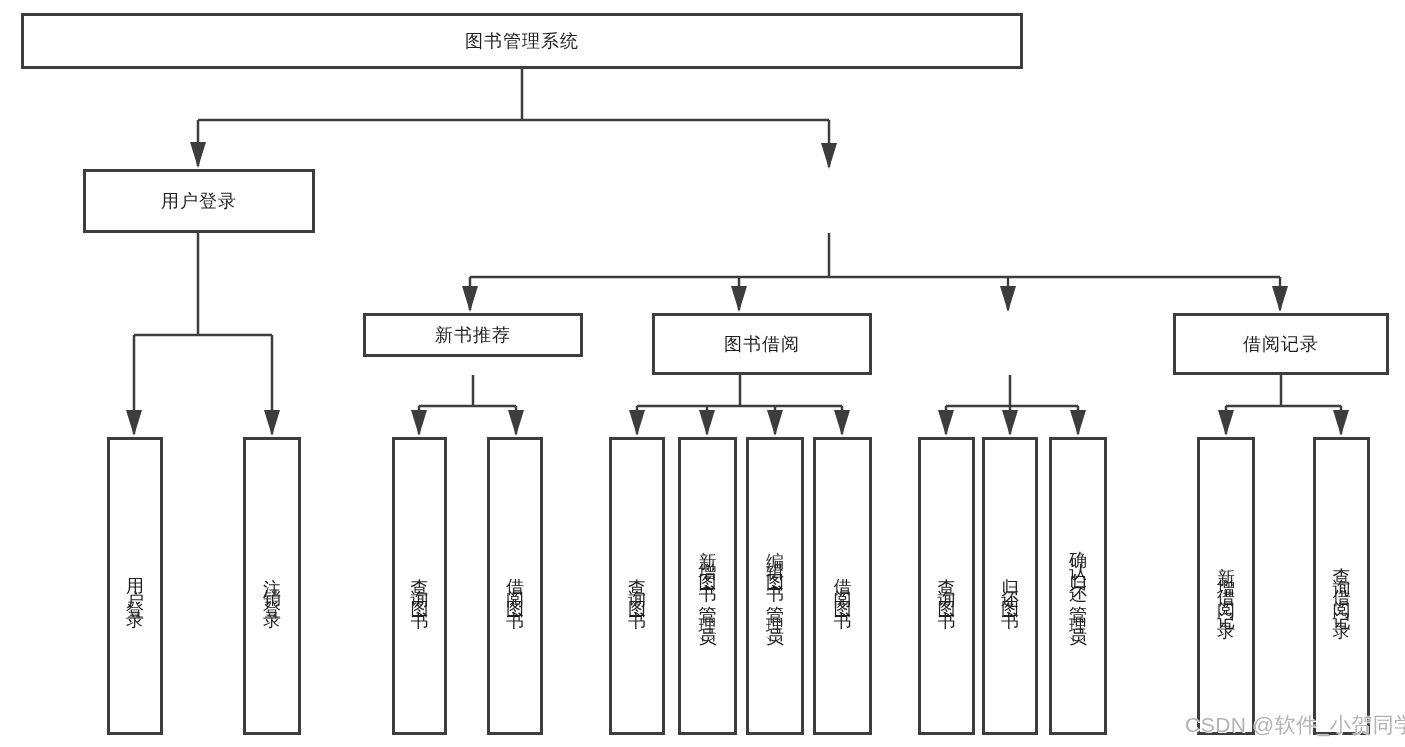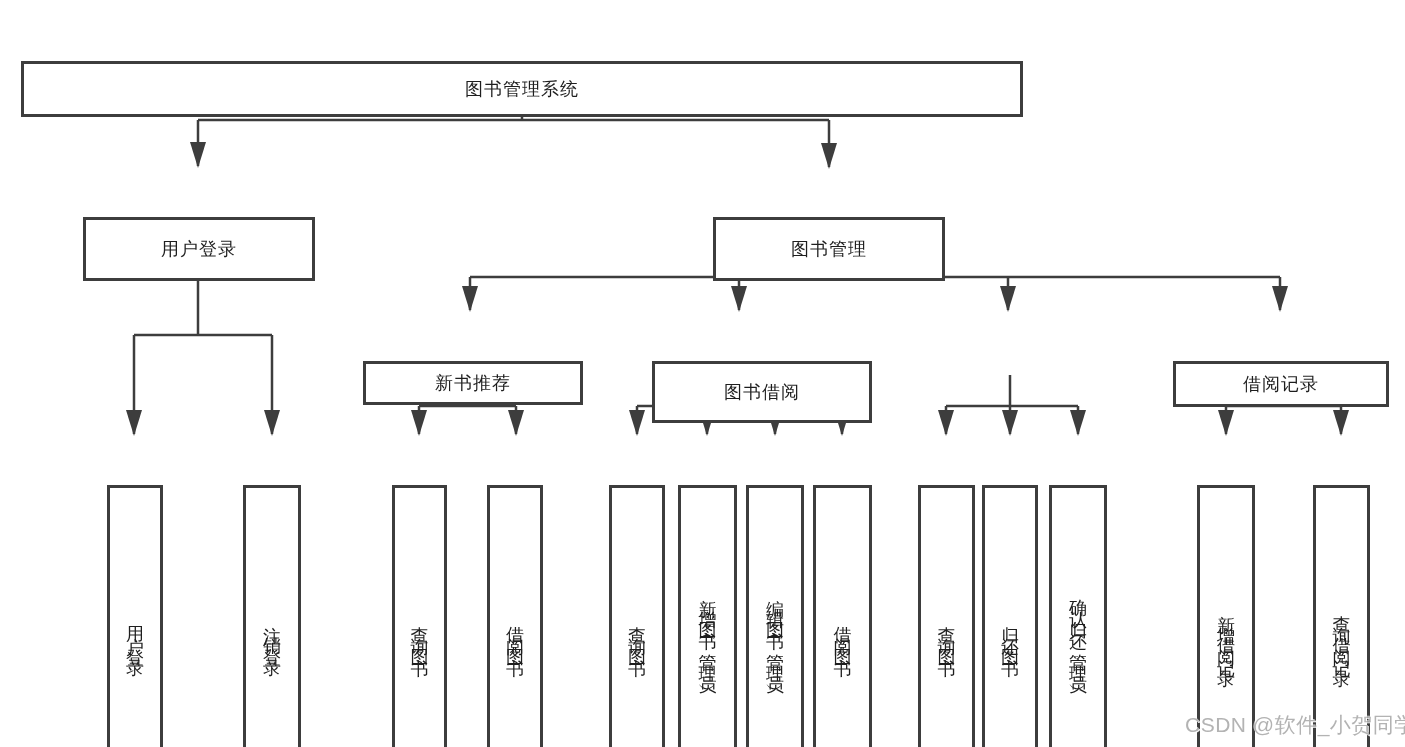--- a/index.html
+++ b/index.html
@@ -15,21 +15,20 @@
     position:absolute;
     box-sizing:border-box;
     border:3px solid #3d3d3d;
     background:#ffffff;
     display:flex;
     align-items:center;
     justify-content:center;
     color:#1e1e1e;
     font-size:18px;
     z-index:2;
-    margin-top:48px;
   }
   .box.h{letter-spacing:1px;}
   .box.v span{
     writing-mode:vertical-rl;
     text-orientation:mixed;
     letter-spacing:11px;
     line-height:1;
     white-space:nowrap;
   }
   .watermark{
@@ -94,25 +93,24 @@
       <path d="M1281,375 L1281,406"></path>
       <path d="M1226,406 L1341,406"></path>
       <path d="M1226,406 L1226,434" marker-end="url(#arrow)"></path>
       <path d="M1341,406 L1341,434" marker-end="url(#arrow)"></path>
     </g>
   </svg>
 
   <div class="box h" style="left:21px;top:13px;width:1002px;height:56px">图书管理系统</div>
 
   <div class="box h" style="left:83px;top:169px;width:232px;height:64px">用户登录</div>
-  <div class="box h" style="left:713px;top:169px;width:232px;height:64px">图书管理</div>
 
   <div class="box h" style="left:363px;top:313px;width:220px;height:44px">新书推荐</div>
   <div class="box h" style="left:652px;top:313px;width:220px;height:62px">图书借阅</div>
-  <div class="box h" style="left:1173px;top:313px;width:216px;height:46px">借阅记录</div>
+  <div class="box h" style="left:1173px;top:313px;width:216px;height:62px">借阅记录</div>
 
   <div class="box v" style="left:107px;top:437px;width:56px;height:298px">
     <span>用户登录</span>
   </div>
   <div class="box v" style="left:243px;top:437px;width:58px;height:298px">
     <span>注销登录</span>
   </div>
   <div class="box v" style="left:392px;top:437px;width:55px;height:298px">
     <span>查询图书</span>
   </div>

